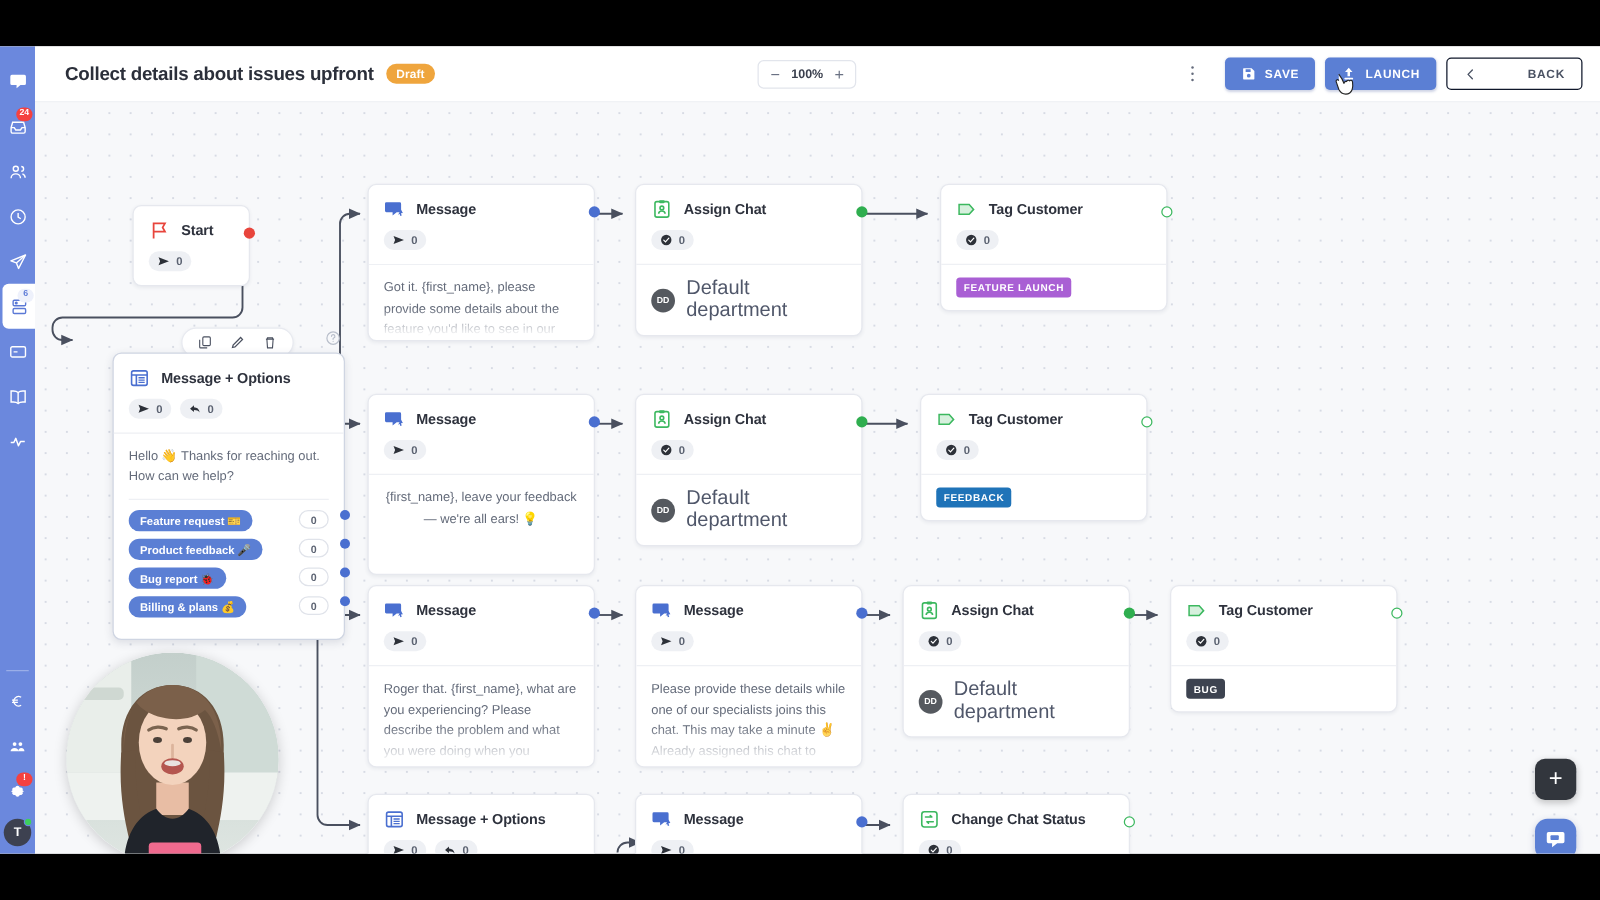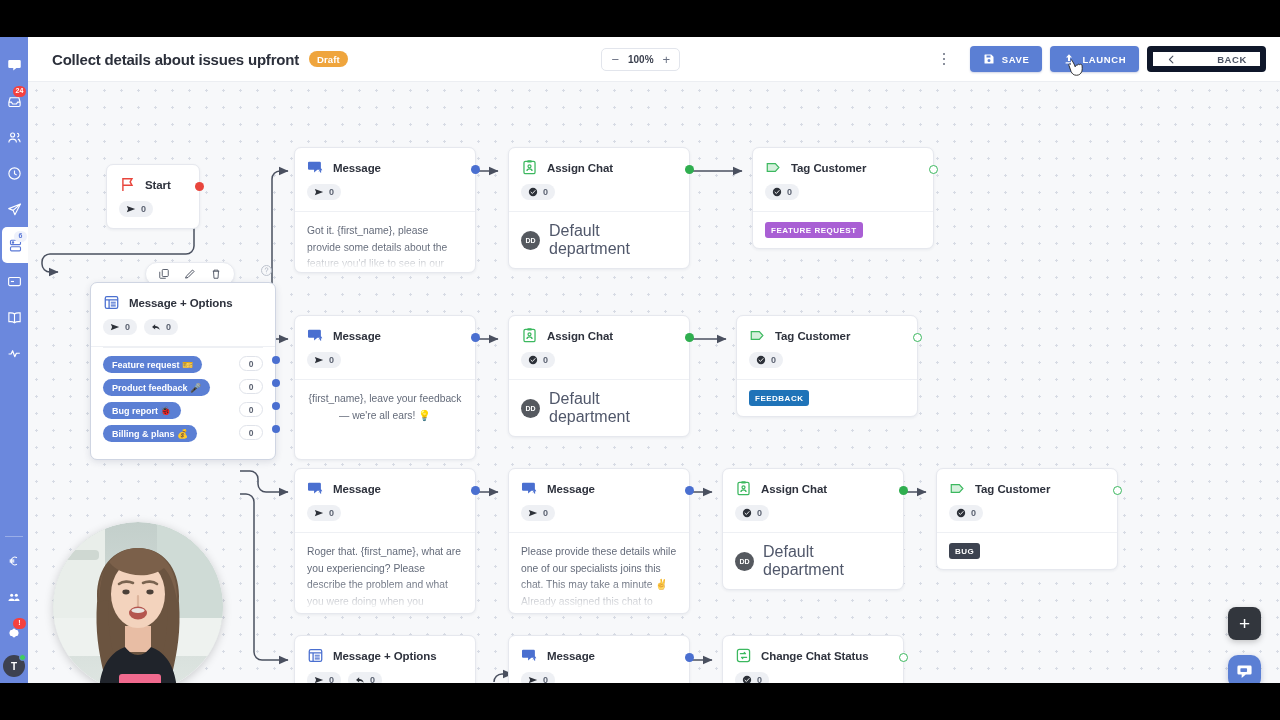--- a/index.html
+++ b/index.html
@@ -69,21 +69,21 @@
   .zoom-ctl .sign { font-size: 13px; color: #6a7183; line-height: 1; }
   .zoom-ctl .val { font-weight: bold; color: #3a3f4d; font-size: 10px; }
   .kebab { width: 20px; height: 24px; display:flex; flex-direction:column; align-items:center; justify-content:center; gap:2.5px; margin-right: 8px;}
   .kebab i { width: 2.6px; height: 2.6px; border-radius: 50%; background: #646b7c; display:block; }
   .btn {
     height: 26px; border-radius: 4px; display: flex; align-items: center; gap: 7px;
     padding: 0 13px; font-size: 9.5px; font-weight: bold; letter-spacing: .6px;
     margin-left: 8px; cursor: pointer;
   }
   .btn.primary { background: #5b7fd4; color: #fff; box-shadow: 0 1px 2px rgba(60,80,150,.25); }
-  .btn.ghost { background: #fff; color: #4a5263; border: 6px solid #0f172a; gap: 40px; }
+  .btn.ghost { background: #fff; color: #4a5263; border: 1px solid #0f172a; gap: 40px; }
   .btn svg { flex: none; }
 
   
   #canvas {
     position: absolute; left: 28px; top: 45px; right: 0; bottom: 0;
     background-color: #f7f8fa;
     background-image: radial-gradient(#d7dbe4 1px, transparent 1.1px);
     background-size: 17px 17px;
     overflow: hidden;
   }
@@ -393,20 +393,21 @@
             <span>0</span>
           </span>
           <span class="chip">
             <svg width="10" height="10" viewBox="0 0 24 24" fill="#2d3139">
                 <path d="M10 5.5v3.8C16 9.6 20 12.6 21 19c-2.6-3.2-5.9-4.6-11-4.6V18L2.5 11.8z"></path>
               </svg>
             <span>0</span>
           </span>
         </div>
         <div style="border-top:1px solid #eef0f4;">
+          <div class="opt-text">Hello 👋 Thanks for reaching out. How can we help?</div>
           <div class="opt-sep"></div>
           <div class="opt-list">
             <div class="opt-row">
               <span class="opt-pill">Feature request 🎫</span>
               <span class="opt-count">0</span>
               <span class="opt-port"></span>
             </div>
             <div class="opt-row">
               <span class="opt-pill">Product feedback 🎤</span>
               <span class="opt-count">0</span>
@@ -483,21 +484,21 @@
         <div class="stats">
           <span class="chip">
             <svg width="10" height="10" viewBox="0 0 24 24" fill="#2d3139">
                 <circle cx="12" cy="12" r="10"></circle>
                 <path d="M7.2 12.4 10.5 15.6 17 8.6" stroke="#fff" stroke-width="2.2" fill="none" stroke-linecap="round"></path>
               </svg>
             <span>0</span>
           </span>
         </div>
         <div class="node-row">
-          <span class="tag" style="background:#a95fd4;">FEATURE REQUEST</span>
+          <span class="tag" style="background:#a95fd4;">FEATURE LAUNCH</span>
         </div>
       </div>
 
       <div class="node" style="left:266px; top:233px; width:182px; height:145px;">
         <div class="node-head">
           <svg class="node-ico" viewBox="0 0 24 24" fill="#4a6fd0">
               <path d="M3 4h15a1.6 1.6 0 0 1 1.6 1.6v8A1.6 1.6 0 0 1 18 15.2h-3.4L10 19v-3.8H3A1.6 1.6 0 0 1 1.4 13.6v-8A1.6 1.6 0 0 1 3 4z"></path>
               <path d="M19.4 12.2 21.6 16l-2.2.3.9 2.5-1.5.6-1-2.5-1.7 1.4z"></path>
             </svg>
           <span class="node-title">Message</span>

